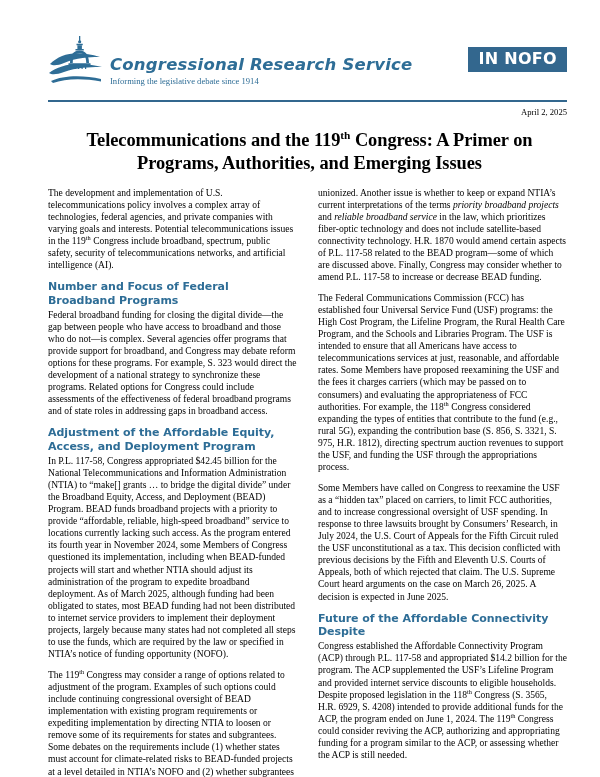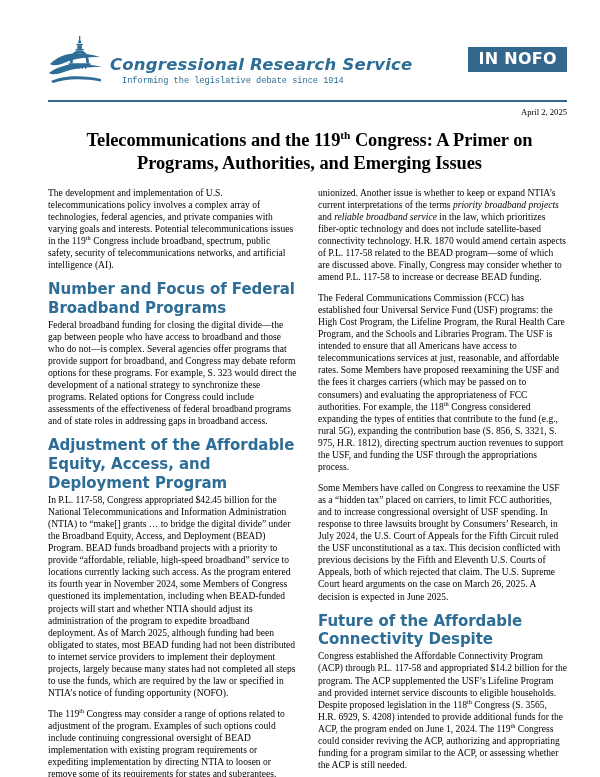--- a/index.html
+++ b/index.html
@@ -50,27 +50,26 @@
     font-family: "DejaVu Sans", sans-serif;
     font-style: italic;
     font-weight: bold;
     font-size: 16.5px;
     letter-spacing: 0.2px;
     color: #2e6d96;
     line-height: 1.05;
     white-space: nowrap;
   }
   .brand-tagline {
-    font-family: Liberation Mono, monospace;
+    font-family: Liberation Serif, serif;
     font-size: 8.6px;
     color: #2e6d96;
     line-height: 1.4;
     margin-top: 2px;
     white-space: nowrap;
-    margin-left: 12px;
   }
   .infocus-badge {
     margin-top: 13px;
     background: #33678e;
     color: #ffffff;
     font-family: "DejaVu Sans", sans-serif;
     font-weight: bold;
     font-size: 16px;
     letter-spacing: 0.3px;
     padding: 4px 10px 5px 10px;
@@ -115,21 +114,21 @@
     gap: 21px;
     align-items: flex-start;
   }
   .col {
     width: 249px;
     flex: 0 0 249px;
   }
   h2.sect {
     font-family: "DejaVu Sans", sans-serif;
     font-weight: bold;
-    font-size: 15px;
+    font-size: 11px;
     line-height: 1.26;
     color: #2e6d96;
     margin: 0 0 1px 0;
     letter-spacing: -0.05px;
   }
   .col p {
     font-family: "Liberation Serif", serif;
     font-size: 9.55px;
     line-height: 1.265;
     margin: 0 0 9px 0;

